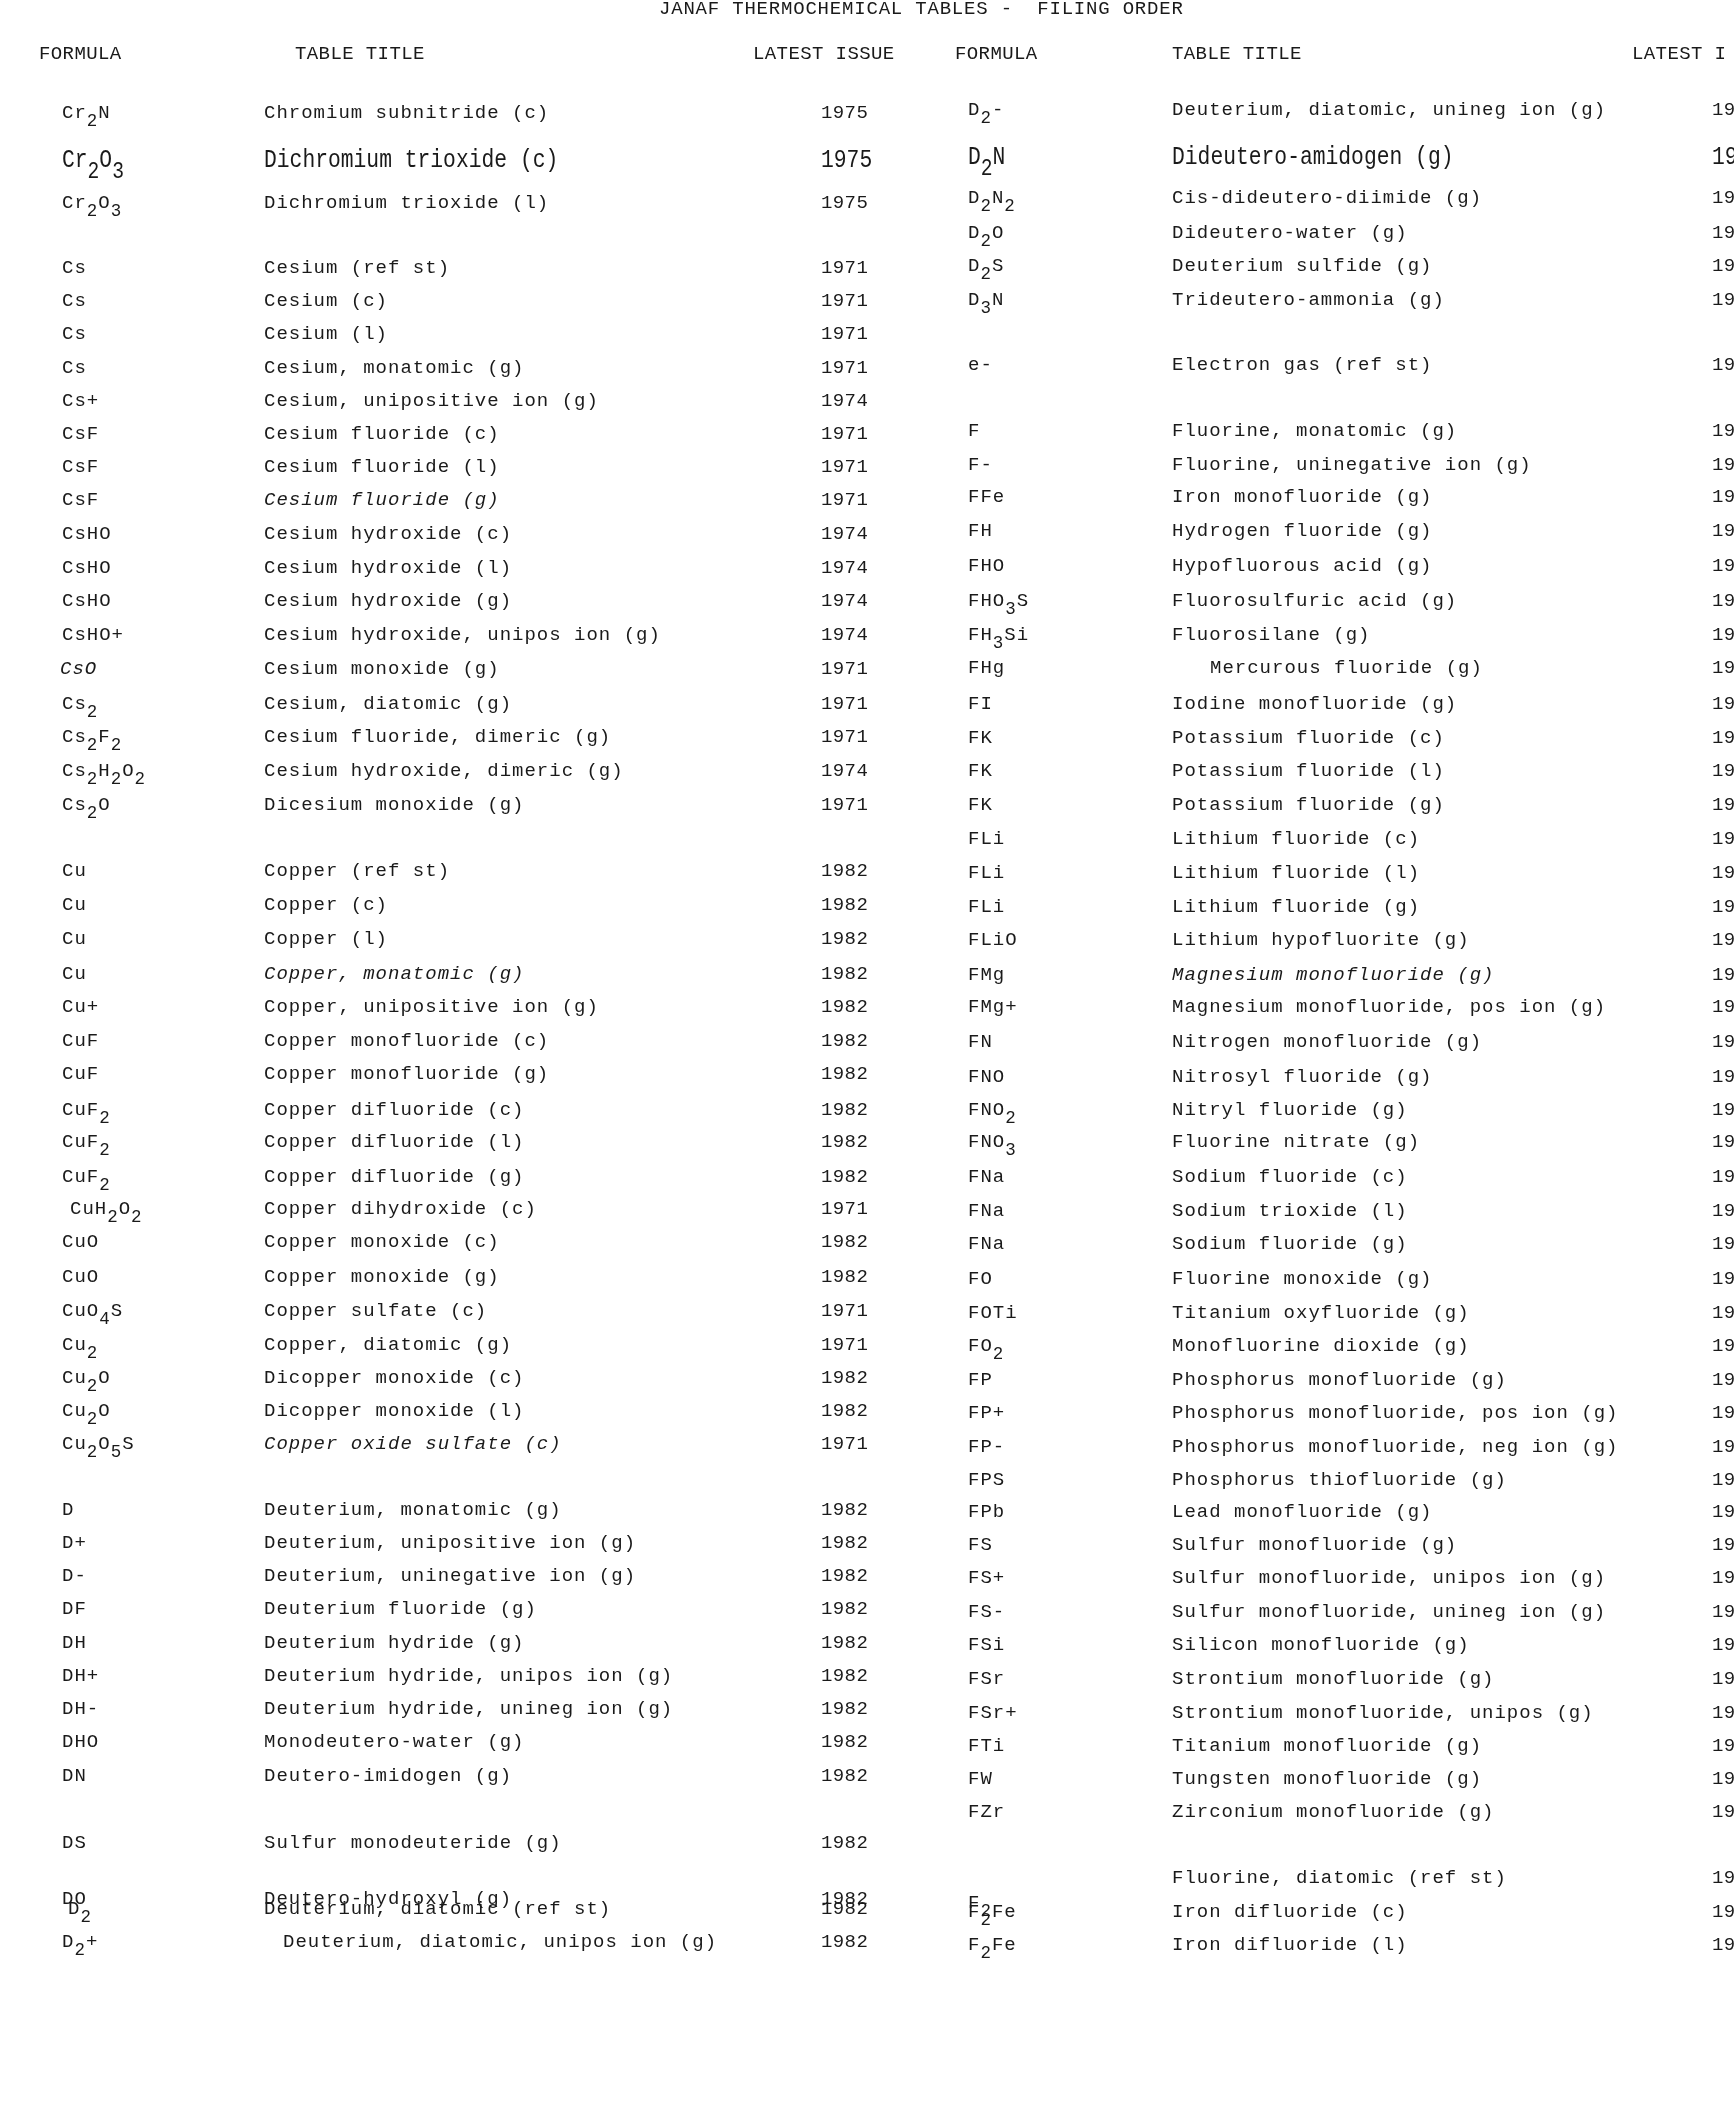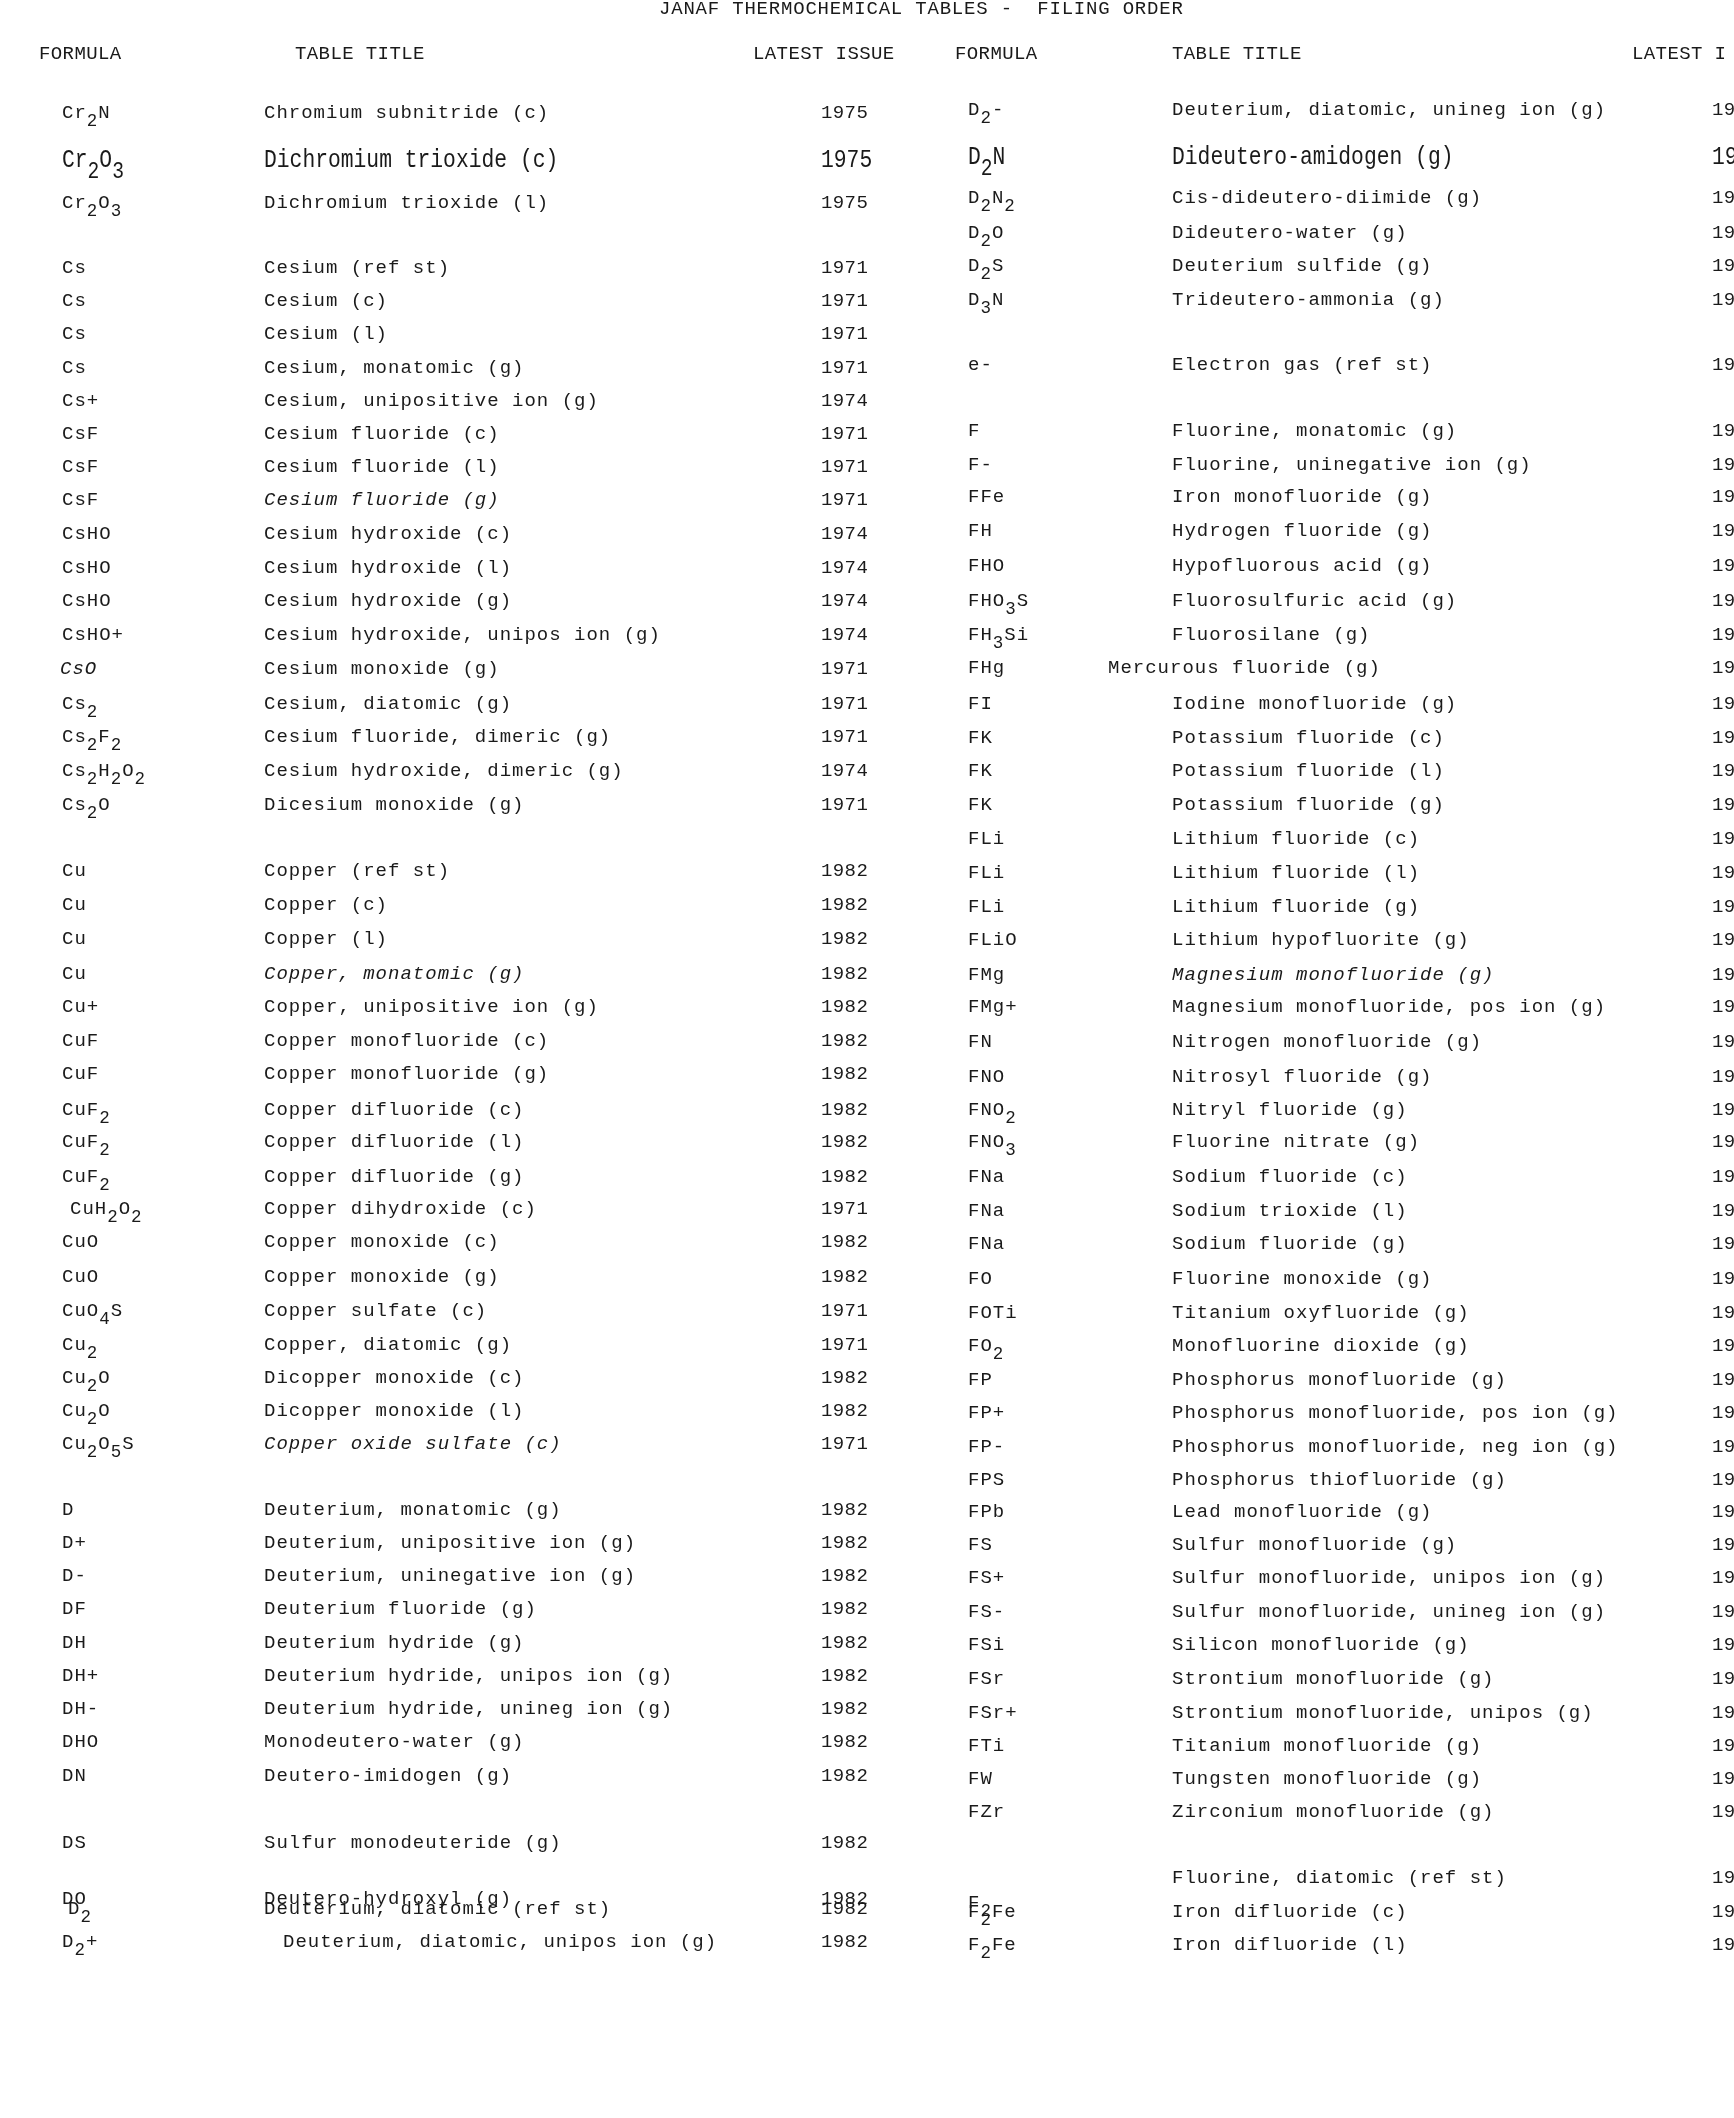--- a/index.html
+++ b/index.html
@@ -358,21 +358,21 @@
       <span class="cell title" style="left: 1172px;">Fluorosulfuric acid (g)</span>
       <span class="cell year" style="left: 1712px;">19</span>
     </div>
     <div class="row" style="top: 624px;">
       <span class="cell formula" style="left: 968px;">FH<sub>3</sub>Si</span>
       <span class="cell title" style="left: 1172px;">Fluorosilane (g)</span>
       <span class="cell year" style="left: 1712px;">19</span>
     </div>
     <div class="row" style="top: 657px;">
       <span class="cell formula" style="left: 968px;">FHg</span>
-      <span class="cell title" style="left: 1108px;">Mercurous fluoride (g)</span>
+      <span class="cell title" style="left: 1210px;">Mercurous fluoride (g)</span>
       <span class="cell year" style="left: 1712px;">19</span>
     </div>
     <div class="row" style="top: 693px;">
       <span class="cell formula" style="left: 968px;">FI</span>
       <span class="cell title" style="left: 1172px;">Iodine monofluoride (g)</span>
       <span class="cell year" style="left: 1712px;">19</span>
     </div>
     <div class="row" style="top: 727px;">
       <span class="cell formula" style="left: 968px;">FK</span>
       <span class="cell title" style="left: 1172px;">Potassium fluoride (c)</span>

